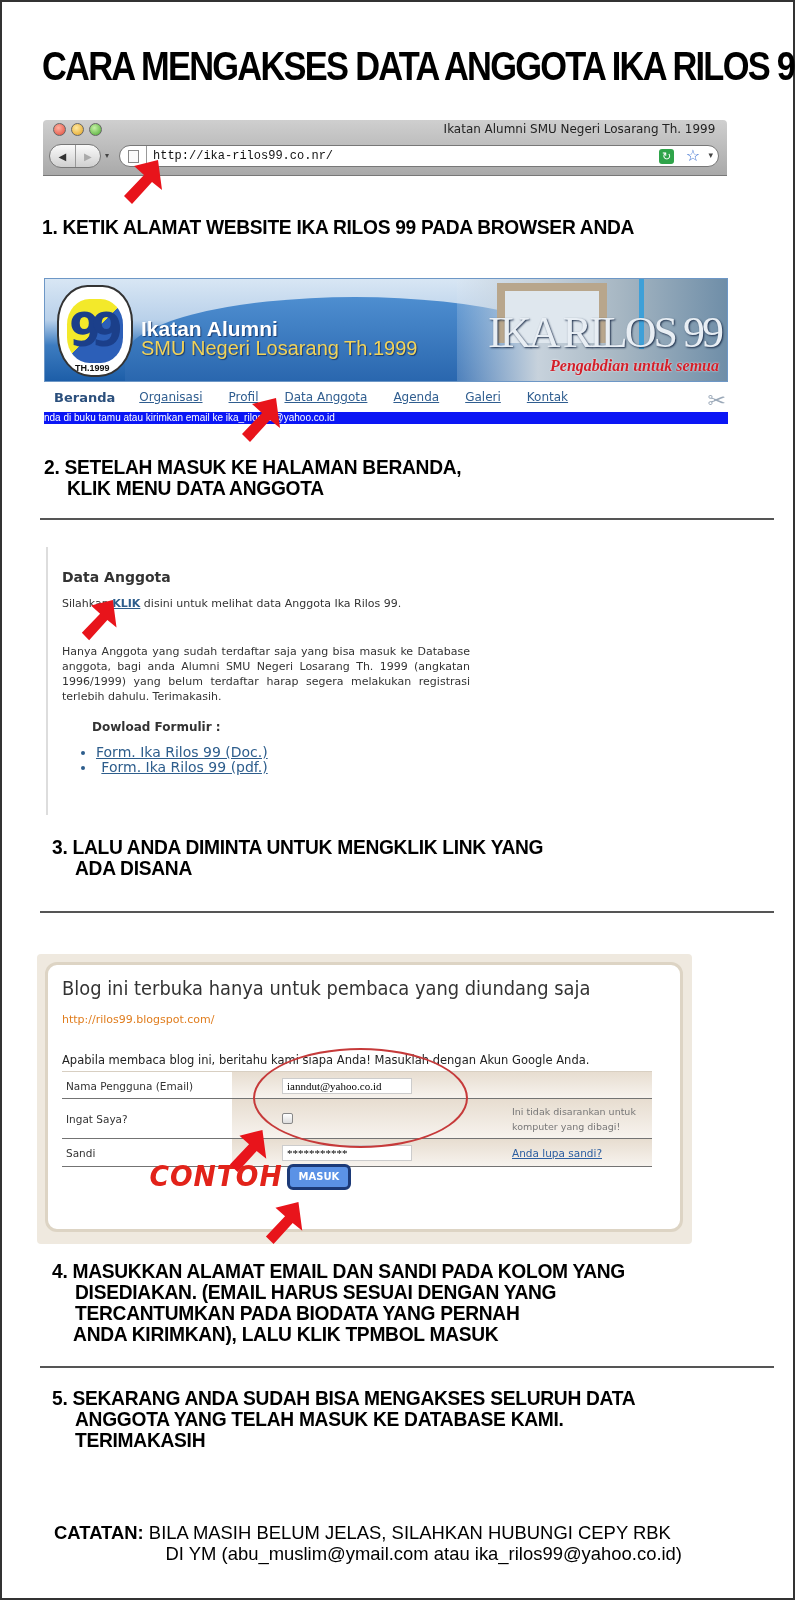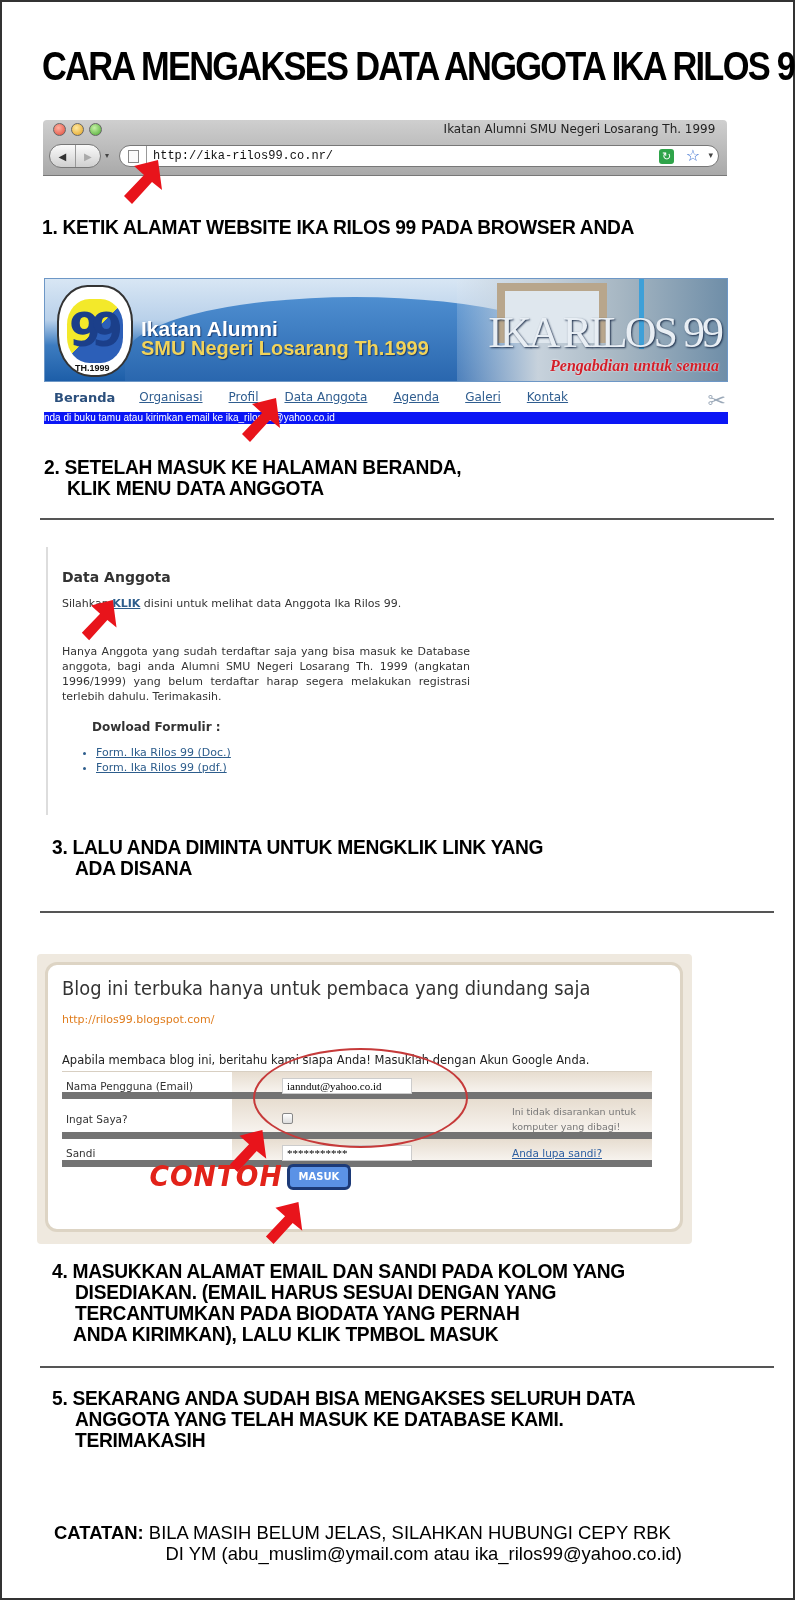--- a/index.html
+++ b/index.html
@@ -43,47 +43,47 @@
   .site-banner { position: absolute; left: 0; top: 0; width: 684px; height: 104px; background: linear-gradient(180deg, #d8e6f4 0%, #b9d1ea 40%, #3d7cc0 65%, #1d5ea8 100%); border: 1px solid #6d97c6; overflow: hidden; }
   .banner-wave { position: absolute; left: 80px; top: 18px; width: 460px; height: 120px; border-radius: 50% 50% 0 0; background: linear-gradient(#4e8ed0, #1a56a0); }
   .banner-photo { position: absolute; right: 0; top: 0; width: 270px; height: 104px; background: linear-gradient(90deg, rgba(220,230,240,0.2), #c7d2dc 30%, #a7b7c3 60%, #6f8ea8); }
   .banner-photo .gate { position: absolute; left: 40px; top: 4px; width: 110px; height: 60px; border: 8px solid #b8a68c; border-bottom: none; background: #dfe7ee; }
   .banner-photo .pillar { position: absolute; left: 182px; top: 0; width: 5px; height: 70px; background: #3ea0d8; }
   .logo { position: absolute; left: 12px; top: 6px; width: 76px; height: 92px; border-radius: 40% 40% 45% 45%; background: #fff; border: 2px solid #333; overflow: hidden; }
   .logo-inner { position: absolute; left: 8px; top: 12px; width: 56px; height: 64px; border-radius: 40%; background: linear-gradient(135deg, #f3e92a 50%, #2c5fb8 50%); }
   .logo-99 { position: absolute; left: 10px; top: 16px; font-size: 46px; font-weight: bold; color: #1b3f8a; letter-spacing: -10px; font-family: "DejaVu Sans", sans-serif; }
   .logo-th { position: absolute; left: 16px; top: 76px; font-size: 9px; color: #111; font-weight: bold; }
   .site-name1 { position: absolute; left: 96px; top: 38px; font-size: 21px; font-weight: bold; color: #ffffff; text-shadow: 1px 1px 1px #1a3c70; }
-  .site-name2 { position: absolute; left: 96px; top: 58px; font-size: 20px; font-weight: bold; color: #f1d35a; text-shadow: 1px 1px 1px #1a3c70; text-align: center; }
+  .site-name2 { position: absolute; left: 96px; top: 58px; font-size: 20px; font-weight: normal; color: #f1d35a; text-shadow: 1px 1px 1px #1a3c70; text-align: center; }
   .site-brand { position: absolute; right: 6px; top: 28px; font-family: "Liberation Serif", serif; font-size: 44px; color: #e8eef4; letter-spacing: -3px; text-shadow: 1px 1px 2px #1a2c48; }
   .site-tagline { position: absolute; right: 8px; top: 78px; font-family: "Liberation Serif", serif; font-style: italic; font-weight: bold; font-size: 16px; color: #d21f2a; text-shadow: 0 0 2px #fff; white-space: nowrap; }
   .site-nav { position: absolute; left: 0; top: 104px; width: 684px; height: 30px; background: #fff; display: flex; align-items: center; padding-left: 10px; }
   .site-nav a { font-family: "DejaVu Sans", sans-serif; font-size: 12px; color: #2f5d8f; text-decoration: underline; margin-right: 26px; }
   .site-nav a.active { text-decoration: none; font-weight: bold; color: #2b4f7c; font-size: 13px; margin-right: 24px; }
   .site-ticker { position: absolute; left: 0; top: 134px; width: 684px; height: 12px; background: #0b16f5; color: #fff; font-size: 10px; line-height: 12px; white-space: nowrap; overflow: hidden; }
   .nav-decor { position: absolute; right: 2px; top: 110px; font-size: 22px; color: #9aa8b8; }
 
   
   .da-panel { position: absolute; left: 44px; top: 545px; width: 440px; height: 268px; border-left: 2px solid #ddd; padding-left: 14px; font-family: "DejaVu Sans", sans-serif; color: #333; }
   .da-title { position: absolute; left: 14px; top: 22px; font-size: 14px; font-weight: bold; color: #333; }
   .da-klik-line { position: absolute; left: 14px; top: 50px; font-size: 11px; }
   .da-klik-line a { color: #2d5d8c; font-weight: bold; text-decoration: underline; }
   .da-para { position: absolute; left: 14px; top: 97px; width: 408px; font-size: 11px; line-height: 15px; text-align: justify; }
   .da-dl { position: absolute; left: 14px; top: 173px; font-size: 12px; font-weight: bold; margin-left: 30px; }
-  .da-list { position: absolute; left: 48px; top: 198px; font-size: 11px; line-height: 15px; }
+  .da-list { position: absolute; left: 48px; top: 198px; font-size: 14px; line-height: 15px; text-align: right; }
   .da-list li { color: #2d5d8c; text-decoration: underline; }
 
   
   .blog { position: absolute; left: 35px; top: 952px; width: 655px; height: 290px; background: #efe9df; border-radius: 4px; }
   .blog-inner { position: absolute; left: 8px; top: 8px; width: 638px; height: 270px; background: #fff; border: 3px solid #ddd4c4; border-radius: 12px; }
   .blog-title { position: absolute; left: 14px; top: 12px; font-family: "DejaVu Sans", sans-serif; font-size: 19px; color: #333; white-space: nowrap; transform: scaleX(0.94); transform-origin: left top; }
   .blog-url { position: absolute; left: 14px; top: 48px; font-family: "DejaVu Sans", sans-serif; font-size: 11px; color: #e07d1e; }
   .blog-msg { position: absolute; left: 14px; top: 88px; font-family: "DejaVu Sans", sans-serif; font-size: 11.5px; color: #222; white-space: nowrap; }
   .login-table { position: absolute; left: 14px; top: 106px; width: 590px; font-family: "DejaVu Sans", sans-serif; font-size: 10.5px; color: #333; }
-  .login-row { position: relative; height: 28px; border-bottom: 7px solid #737373; }
+  .login-row { position: relative; height: 28px; border-bottom: 1px solid #737373; }
   .login-row:first-child { border-top: 1px solid #d8cfc2; }
   .login-row.tall { height: 40px; }
   .login-row .shade { position: absolute; left: 170px; top: 0; right: 0; bottom: 0; background: linear-gradient(180deg, #e7ddd0, #f7f3ee); }
   .login-label { position: absolute; left: 4px; top: 8px; }
   .login-row.tall .login-label { top: 14px; }
   .login-input { position: absolute; left: 220px; top: 6px; width: 130px; height: 16px; border: 1px solid #ccc; background: #fff; font-family: "Liberation Serif", serif; font-size: 11px; padding-left: 4px; line-height: 14px; color: #000; }
   .forgot-link { position: absolute; left: 450px; top: 8px; color: #2c5ea0; text-decoration: underline; }
   .remember-note { position: absolute; left: 450px; top: 5px; color: #777; font-size: 9.5px; line-height: 15px; width: 140px; }
   .remember-check { position: absolute; left: 220px; top: 14px; width: 11px; height: 11px; border: 1px solid #888; border-radius: 2px; background: linear-gradient(#fff, #ddd); }
   .masuk-btn { position: absolute; left: 239px; top: 199px; width: 64px; height: 26px; border-radius: 6px; background: #5b92e6; border: 3px solid #1c3a78; color: #fff; font-family: "DejaVu Sans", sans-serif; font-weight: bold; font-size: 10px; text-align: center; line-height: 20px; }

